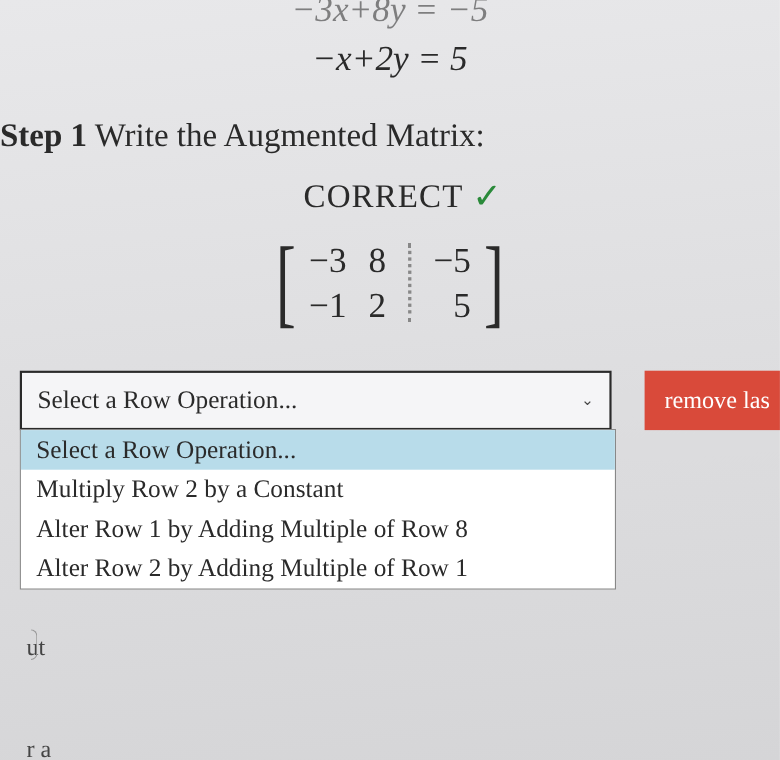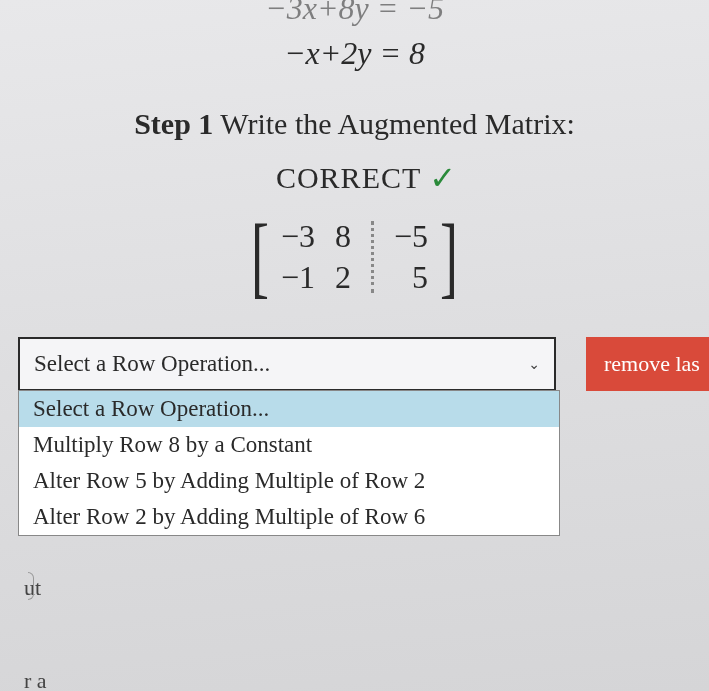--- a/index.html
+++ b/index.html
@@ -16,21 +16,21 @@
     .equations {
       text-align: center;
       font-size: 32px;
       font-style: italic;
       font-family: 'Times New Roman', serif;
       margin-top: -10px;
     }
     .eq-line1 { opacity: 0.55; }
     .eq-line2 { margin-top: 8px; }
     .step {
-      text-align: center;
+      text-align: left;
       margin-top: 35px;
       font-size: 30px;
       font-family: Liberation Serif, serif;
     }
     .step-bold { font-weight: bold; }
     .correct-line {
       text-align: center;
       font-size: 30px;
       margin-top: 18px;
       letter-spacing: 1px;
@@ -133,21 +133,21 @@
       border-left: none;
       border-radius: 0 6px 6px 0;
     }
     .chev { font-size: 14px; color: #444; }
   </style>
 </head>
 <body>
 
 <div class="equations">
   <div class="eq-line1">−3x+8y = −5</div>
-  <div class="eq-line2">−x+2y = 8</div>
+  <div class="eq-line2">−x+2y = 5</div>
 </div>
 
 <div class="step">
   <span class="step-bold">Step 1</span>
   <span>Write the Augmented Matrix:</span>
 </div>
 
 <div class="correct-line">
   <span>CORRECT</span>
   <span class="check-icon">✓</span>
@@ -176,23 +176,23 @@
 </div>
 
 <div class="controls-row">
   <div class="select-box">
     <div class="select-display">
       <span>Select a Row Operation...</span>
       <span class="chev">⌄</span>
     </div>
     <div class="dropdown">
       <div class="dd-item selected">Select a Row Operation...</div>
-      <div class="dd-item">Multiply Row 8 by a Constant</div>
-      <div class="dd-item">Alter Row 5 by Adding Multiple of Row 2</div>
-      <div class="dd-item">Alter Row 2 by Adding Multiple of Row 6</div>
+      <div class="dd-item">Multiply Row 2 by a Constant</div>
+      <div class="dd-item">Alter Row 1 by Adding Multiple of Row 8</div>
+      <div class="dd-item">Alter Row 2 by Adding Multiple of Row 1</div>
     </div>
   </div>
   <button class="remove-btn">remove las</button>
 </div>
 
 <div class="side-label sl1">ut</div>
 <div class="side-cut"></div>
 <div class="side-label sl2">r a</div>
 
 </body></html>

